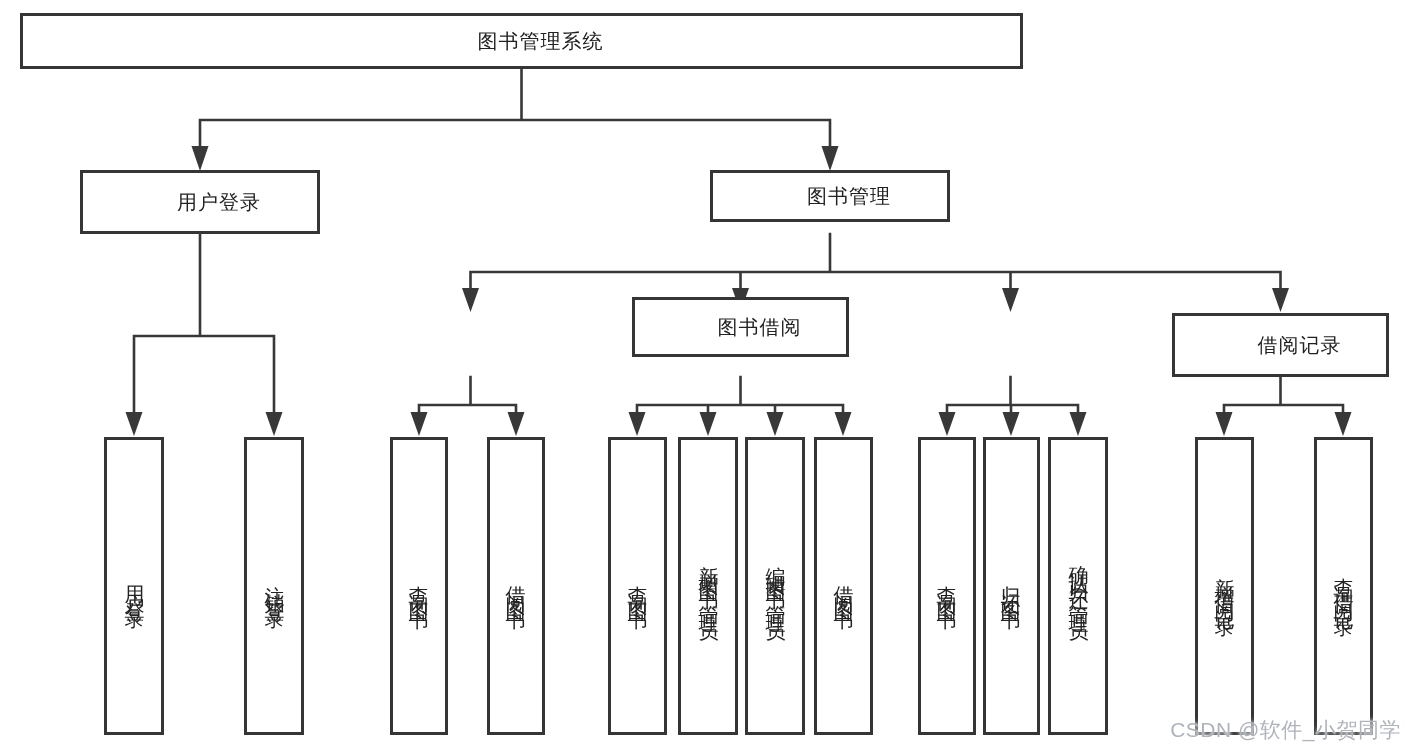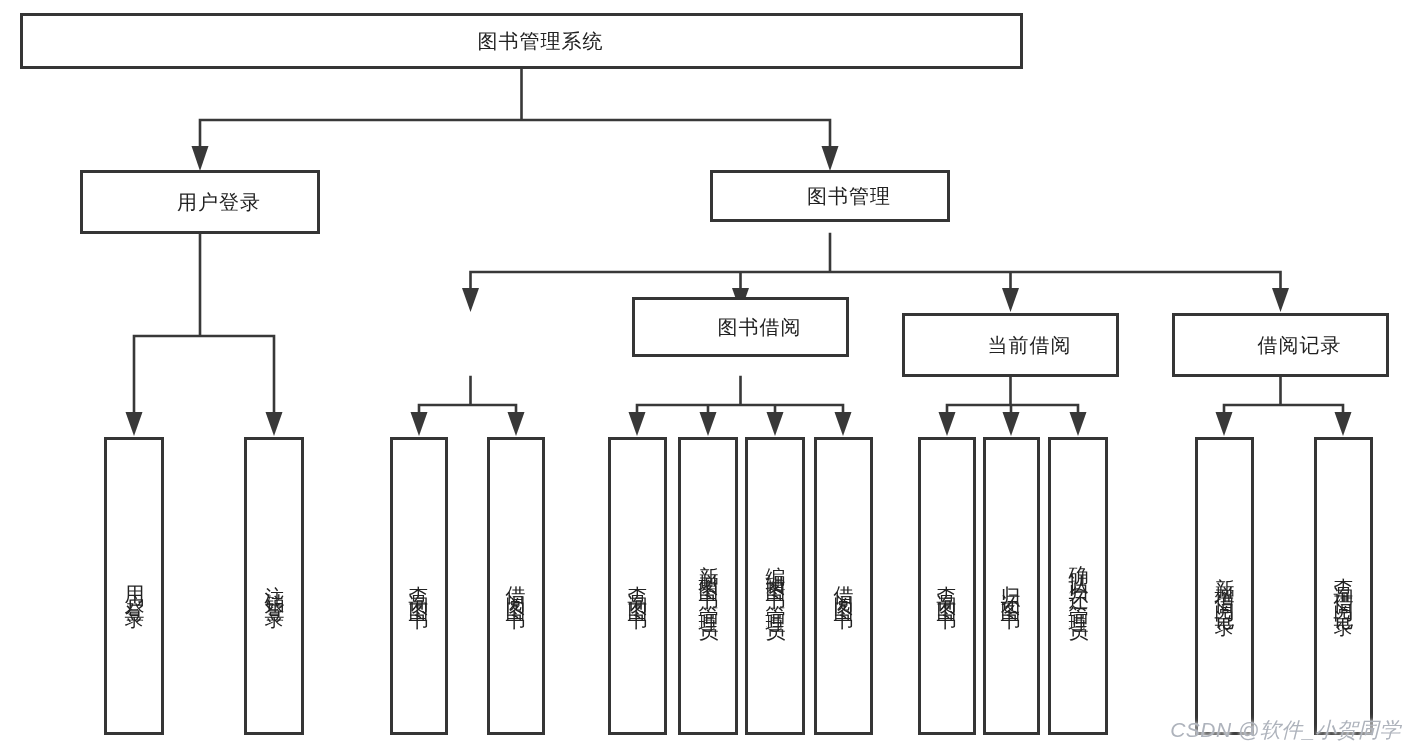--- a/index.html
+++ b/index.html
@@ -26,21 +26,20 @@
   .leaf{
     display:block;writing-mode:vertical-rl;text-orientation:mixed;
     text-align:center;letter-spacing:8px;white-space:normal;
     font-size:20px;line-height:52px;
   }
   .watermark{
     position:absolute;z-index:3;right:4px;bottom:3px;
     color:var(--watermark);font-size:21px;letter-spacing:0.5px;
     text-shadow:0 0 3px #ffffff,0 0 6px #ffffff;
     pointer-events:none;
-    font-style:italic;
   }
 </style>
 </head>
 <body>
 
 <div class="canvas">
 
   <svg class="wires" width="1405" height="747" viewBox="0 0 1405 747">
 
     <path class="l" d="M521.5 69 V120 M200 120 H830 M200 120 V147 M830 120 V147"></path>
@@ -76,21 +75,20 @@
     <polygon class="a" points="1215.5,412 1232.5,412 1224,436"></polygon>
     <polygon class="a" points="1334.5,412 1351.5,412 1343,436"></polygon>
   </svg>
 
   <div class="node" style="left:20px;top:13px;width:1003px;height:56px">图书管理系统</div>
 
   <div class="node" style="left:80px;top:170px;width:240px;height:64px">用户登录</div>
   <div class="node" style="left:710px;top:170px;width:240px;height:52px">图书管理</div>
 
   <div class="node" style="left:632px;top:297px;width:217px;height:60px">图书借阅</div>
-  <div class="node" style="left:902px;top:313px;width:217px;height:64px">当前借阅</div>
   <div class="node" style="left:1172px;top:313px;width:217px;height:64px">借阅记录</div>
 
   <div class="node leaf" style="left:104px;top:437px;width:60px;height:298px">用户登录</div>
   <div class="node leaf" style="left:244px;top:437px;width:60px;height:298px">注销登录</div>
 
   <div class="node leaf" style="left:390px;top:437px;width:58px;height:298px">查询图书</div>
   <div class="node leaf" style="left:487px;top:437px;width:58px;height:298px">借阅图书</div>
 
   <div class="node leaf" style="left:608px;top:437px;width:59px;height:298px">查询图书</div>
   <div class="node leaf" style="left:678px;top:437px;width:60px;height:298px">新增图书（管理员）</div>

